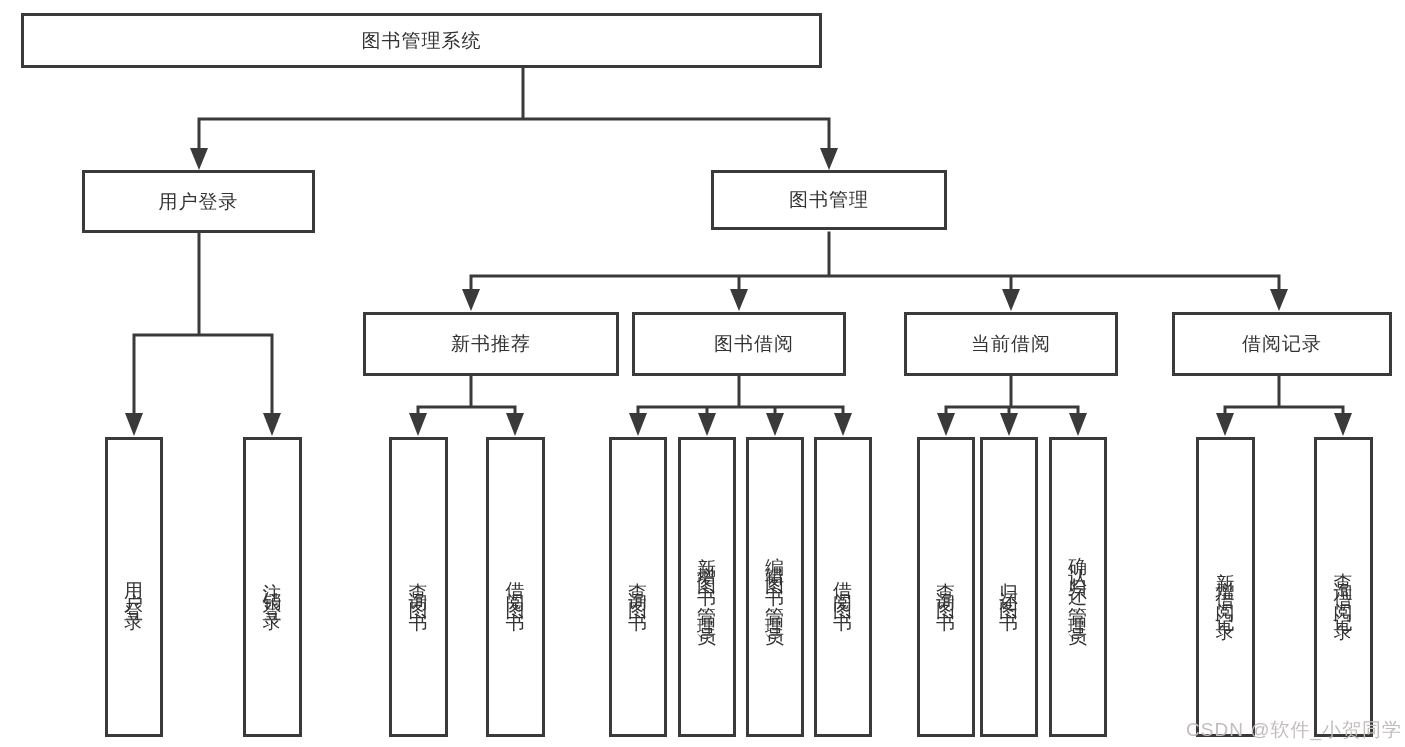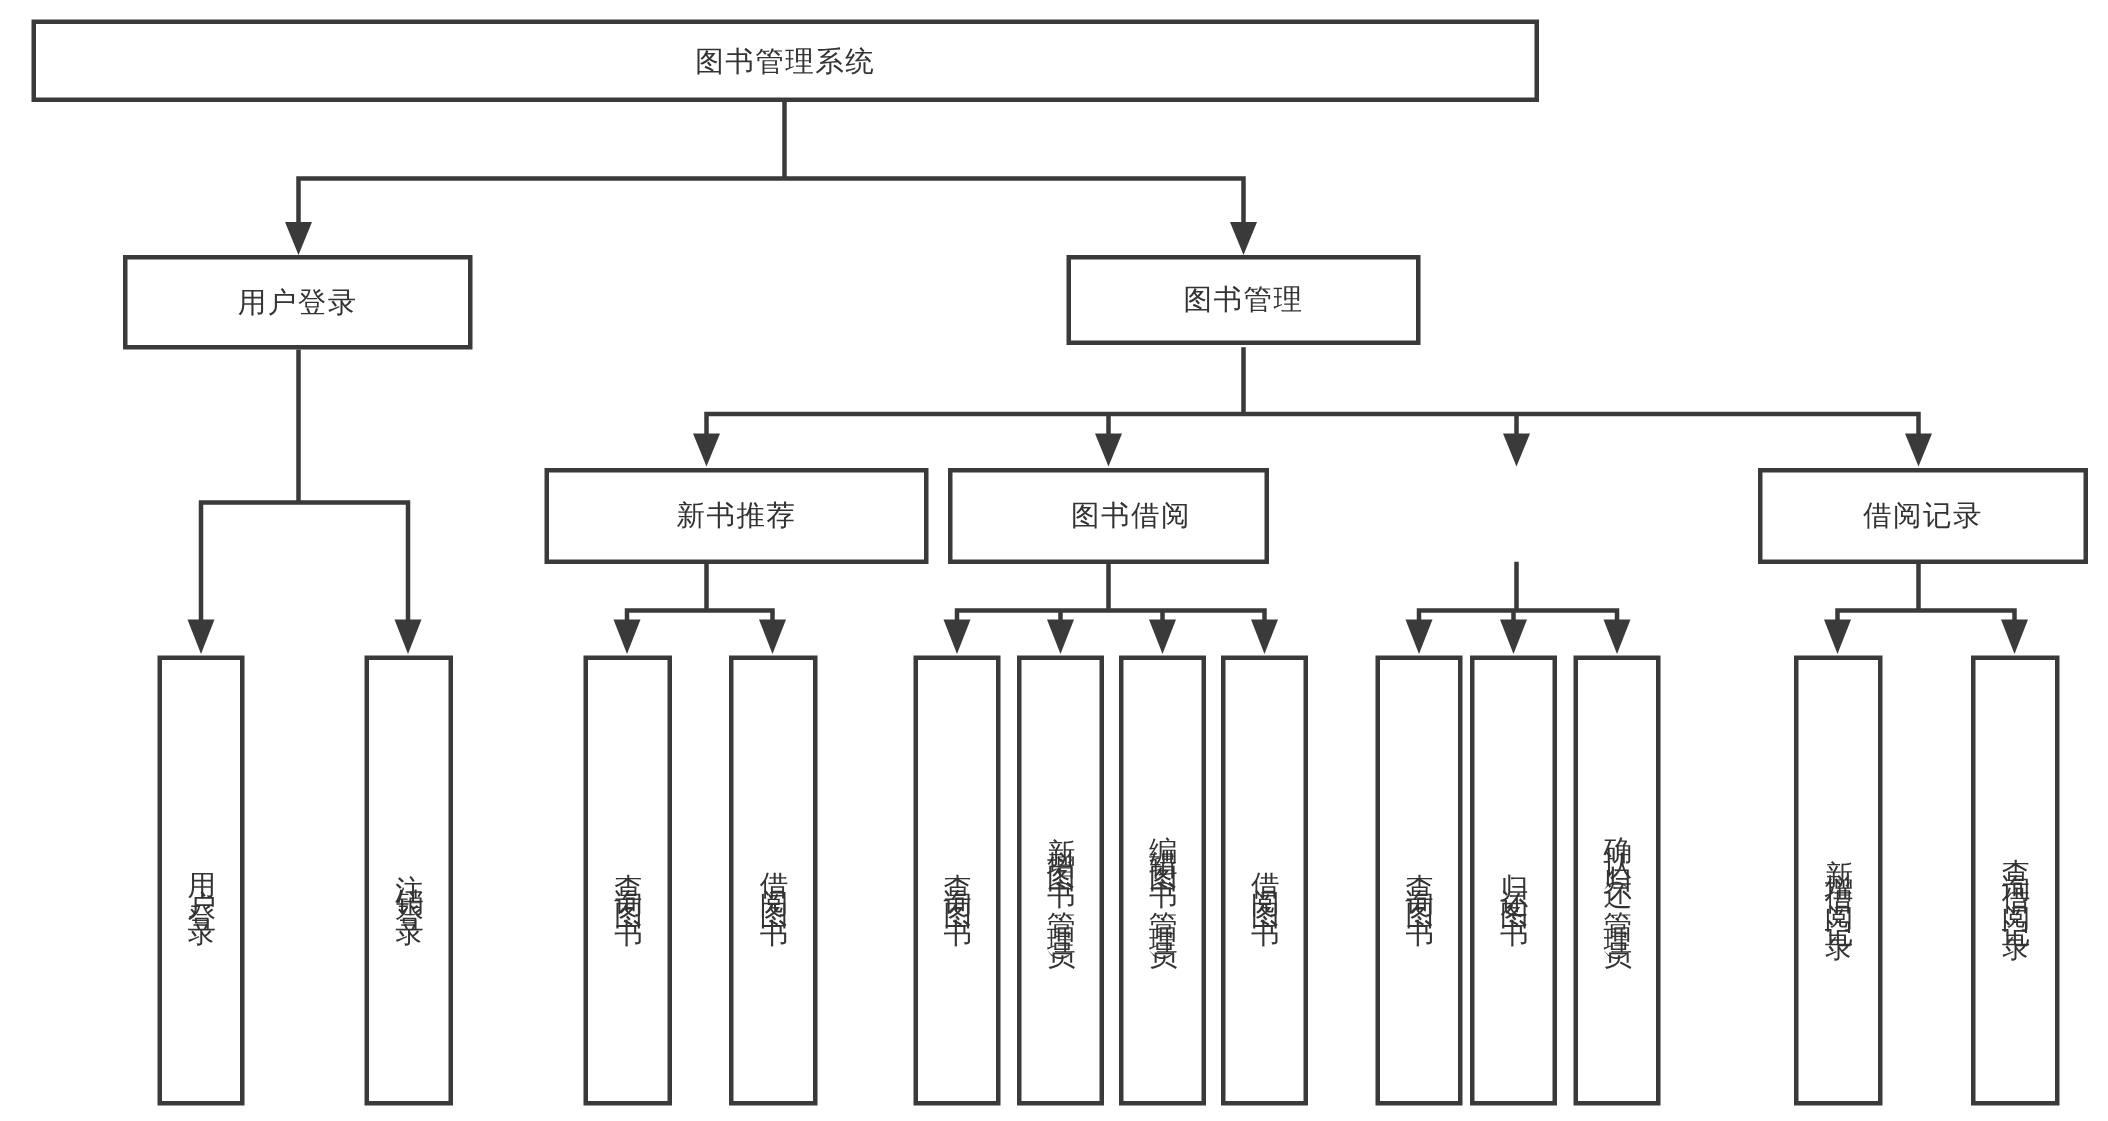--- a/index.html
+++ b/index.html
@@ -21,21 +21,21 @@
     background:var(--background);display:flex;align-items:center;justify-content:center;
     color:var(--text);font-size:19px;z-index:2;
   }
   .node .lbl{letter-spacing:1px;white-space:nowrap;}
   .leaf{top:437px;height:300px;}
   .leaf .lbl{
     writing-mode:vertical-rl;text-orientation:mixed;
     letter-spacing:10px;line-height:1;white-space:normal;
   }
   
-  .n-root{left:21px;top:13px;width:1005px;height:55px;}
+  .n-root{left:21px;top:13px;width:801px;height:55px;}
   
   .n-login{left:82px;top:170px;width:233px;height:63px;}
   .n-mgmt{left:711px;top:170px;width:236px;height:60px;}
   
   .n-nbr{left:363px;top:312px;width:256px;height:64px;}
   .n-bb{left:632px;top:312px;width:214px;height:64px;padding-left:30px;}
   .n-cb{left:904px;top:312px;width:214px;height:64px;}
   .n-br{left:1172px;top:312px;width:220px;height:64px;}
   
   .l-ul{left:105px;width:58px;}
@@ -104,20 +104,23 @@
   <div class="node n-mgmt">
     <span class="lbl">图书管理</span>
   </div>
 
   <div class="node n-nbr">
     <span class="lbl">新书推荐</span>
   </div>
   <div class="node n-bb">
     <span class="lbl">图书借阅</span>
   </div>
+  <div class="node n-cb">
+    <span class="lbl">当前借阅</span>
+  </div>
   <div class="node n-br">
     <span class="lbl">借阅记录</span>
   </div>
 
   <div class="node leaf l-ul">
     <span class="lbl">用户登录</span>
   </div>
   <div class="node leaf l-lo">
     <span class="lbl">注销登录</span>
   </div>
@@ -152,14 +155,15 @@
     <span class="lbl">确认归还（管理员）</span>
   </div>
 
   <div class="node leaf l-ra">
     <span class="lbl">新增借阅记录</span>
   </div>
   <div class="node leaf l-rq">
     <span class="lbl">查询借阅记录</span>
   </div>
 
+  <div class="watermark">CSDN @软件_小贺同学</div>
 
 </div>
 
 </body></html>

